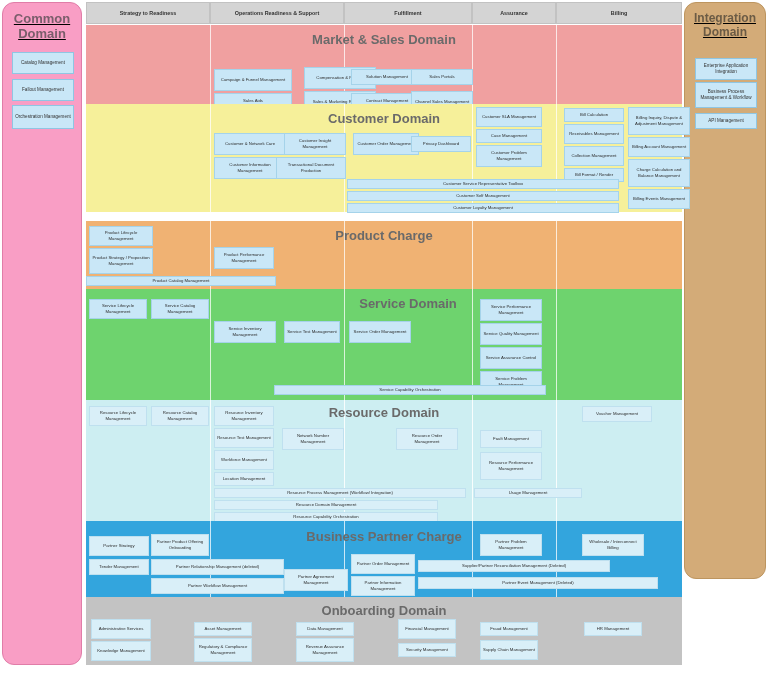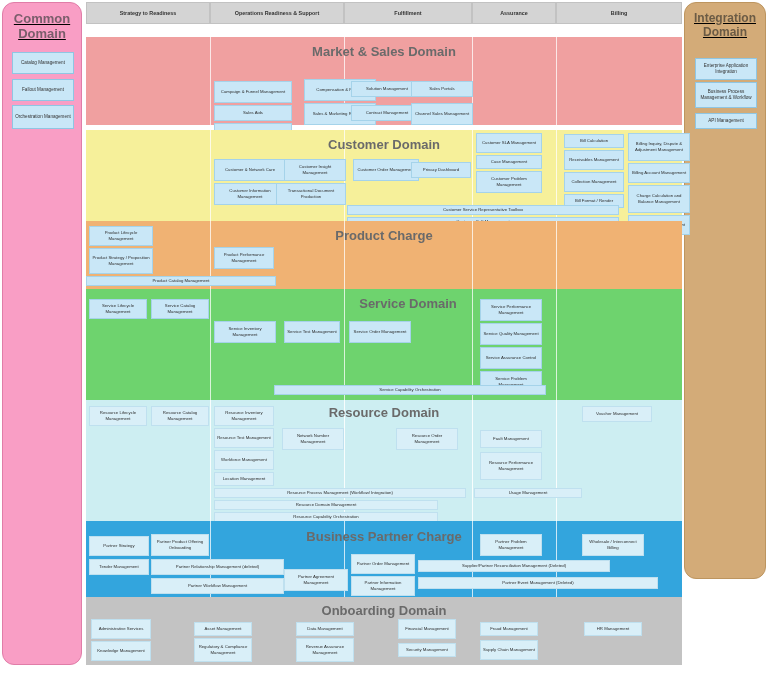--- a/index.html
+++ b/index.html
@@ -48,21 +48,21 @@
 
   
   .band{
     position:absolute;left:86px;width:596px;box-sizing:border-box;
   }
   .band-title{
     position:absolute;width:100%;text-align:center;
     font-size:13px;font-weight:bold;color:#6a6a6a;
     pointer-events:none;
   }
-  #band-market    {background:#f0a0a0;margin-top:12px;}
+  #band-market    {background:#f0a0a0;}
   #band-customer  {background:#f6f09a;}
   #band-product   {background:#f0b273;}
   #band-service   {background:#6ed36e;padding-left:24px;}
   #band-resource  {background:#cdeef2;}
   #band-partner   {background:#33a5dd;}
   #band-enterprise{background:#c3c3c3;}
 
   
   .colsep{position:absolute;top:0;bottom:0;width:1px;background:rgba(255,255,255,.75);}
 
@@ -115,21 +115,21 @@
 
     <div class="pbox" style="left:218px;top:42px;width:72px;height:22px;">Compensation &amp; Results</div>
     <div class="pbox" style="left:218px;top:66px;width:72px;height:22px;">Sales &amp; Marketing Reporting</div>
 
     <div class="pbox" style="left:265px;top:44px;width:72px;height:16px;">Solution Management</div>
     <div class="pbox" style="left:265px;top:68px;width:72px;height:16px;">Contract Management</div>
     <div class="pbox" style="left:325px;top:44px;width:62px;height:16px;">Sales Portals</div>
     <div class="pbox" style="left:325px;top:66px;width:62px;height:22px;">Channel Sales Management</div>
   </div>
 
-  <div class="band" id="band-customer" style="top:130px;height:108px;">
+  <div class="band" id="band-customer" style="top:104px;height:108px;">
     <div class="colsep" style="left:124px;"></div>
     <div class="colsep" style="left:258px;"></div>
     <div class="colsep" style="left:386px;"></div>
     <div class="colsep" style="left:470px;"></div>
     <div class="band-title" style="top:7px;">Customer Domain</div>
 
     <div class="pbox" style="left:128px;top:29px;width:72px;height:22px;">Customer &amp; Network Care</div>
     <div class="pbox" style="left:128px;top:53px;width:72px;height:22px;">Customer Information Management</div>
 
     <div class="pbox" style="left:198px;top:29px;width:62px;height:22px;">Customer Insight Management</div>

